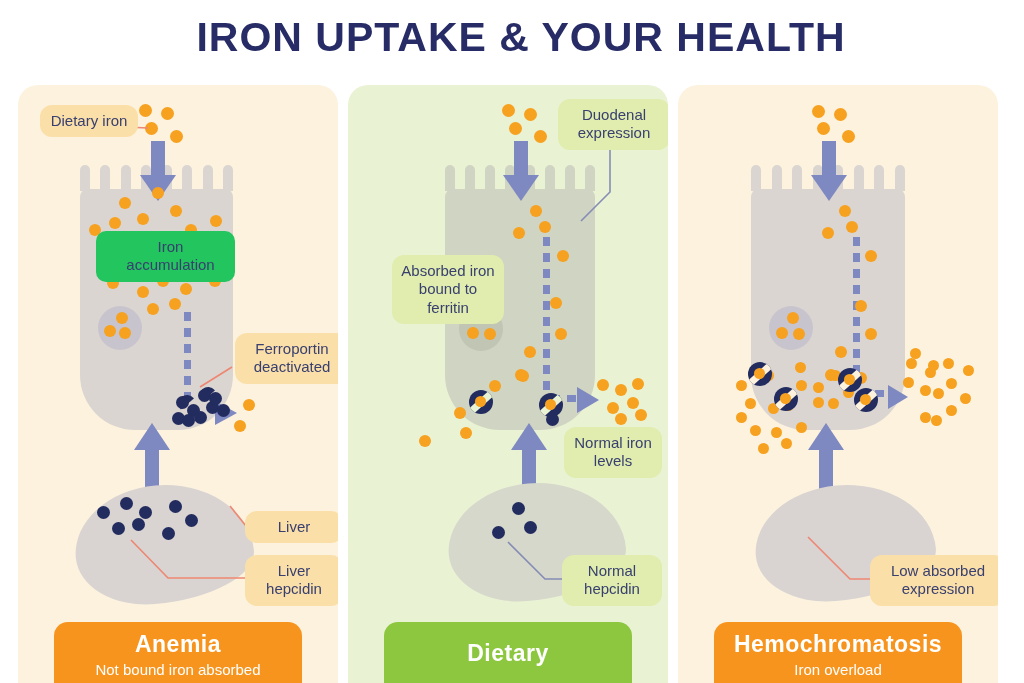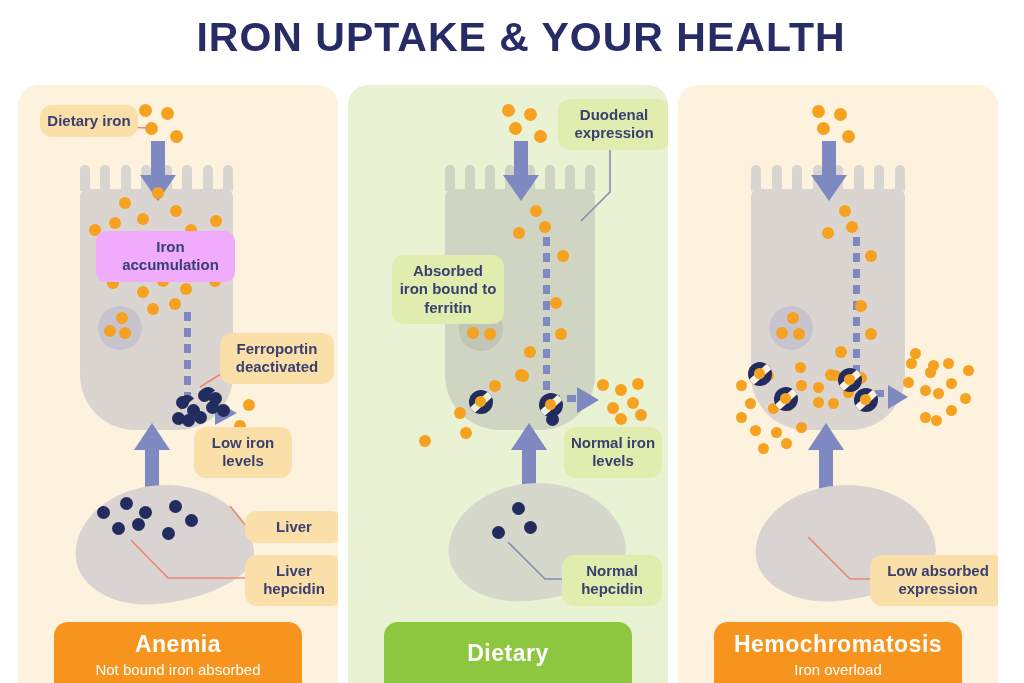--- a/index.html
+++ b/index.html
@@ -25,24 +25,24 @@
 
   .dash-v{position:absolute;width:7px;
           background:repeating-linear-gradient(180deg,#7E88C1 0 9px,transparent 9px 16px);}
   .dash-h{position:absolute;height:7px;
           background:repeating-linear-gradient(90deg,#7E88C1 0 9px,transparent 9px 16px);}
 
   .arrow{position:absolute;}
   .arrow svg{display:block;}
 
   .lbl{position:absolute;border-radius:12px;padding:7px 6px;text-align:center;
-       font-size:15px;line-height:1.22;font-weight:700;color:#394070;z-index:6;}
+       font-size:15px;line-height:1.22;font-weight:400;color:#394070;z-index:6;}
   .lbl-peach{background:#FBDFA8;}
   .lbl-green{background:#E0EDAE;}
-  .lbl-white{background:#f0abfc;border-radius:10px;padding-left:16px;}
+  .lbl-white{background:#22c55e;border-radius:10px;padding-left:16px;}
 
   .connectors{position:absolute;left:0;top:0;z-index:5;pointer-events:none;}
 
   .banner{position:absolute;left:36px;top:537px;width:248px;height:76px;border-radius:14px;
           display:flex;flex-direction:column;align-items:center;padding-top:9px;box-sizing:border-box;z-index:7;}
   .banner-orange{background:#F7941E;}
   .banner-green{background:#8DC63F;}
   .banner-title{color:#fff;font-size:23px;font-weight:bold;letter-spacing:0.5px;}
   .banner-sub{color:#fff;font-size:15px;margin-top:3px;}
   .banner-center{justify-content:flex-start;padding-top:18px;}
@@ -159,22 +159,21 @@
 
     <svg class="connectors" width="320" height="598">
       <polyline points="108,42 130,43" fill="none" stroke="#EE8672" stroke-width="1.6"></polyline>
       <polyline points="214,282 182,302" fill="none" stroke="#EE8672" stroke-width="1.6"></polyline>
       <polyline points="212,421 228,441" fill="none" stroke="#EE8672" stroke-width="1.6"></polyline>
       <polyline points="113,455 150,493 228,493" fill="none" stroke="#EE8672" stroke-width="1.6"></polyline>
     </svg>
 
     <div class="lbl lbl-peach" style="left:22px;top:20px;width:86px;"><span>Dietary iron</span></div>
     <div class="lbl lbl-white" style="left:78px;top:146px;width:117px;"><span>Iron accumulation</span></div>
-    <div class="lbl lbl-peach" style="left:202px;top:248px;width:102px;"><span>Ferroportin deactivated</span></div>
-    <div class="lbl lbl-peach" style="left:176px;top:342px;width:86px;"><span>Low iron levels</span></div>
+    <div class="lbl lbl-peach" style="left:217px;top:248px;width:102px;"><span>Ferroportin deactivated</span></div>
     <div class="lbl lbl-peach" style="left:227px;top:426px;width:86px;"><span>Liver</span></div>
     <div class="lbl lbl-peach" style="left:227px;top:470px;width:86px;"><span>Liver hepcidin</span></div>
 
     <div class="banner banner-orange">
       <div class="banner-title">Anemia</div>
       <div class="banner-sub">Not bound iron absorbed</div>
     </div>
   </div>
 
   <div class="panel panel-green p2">

